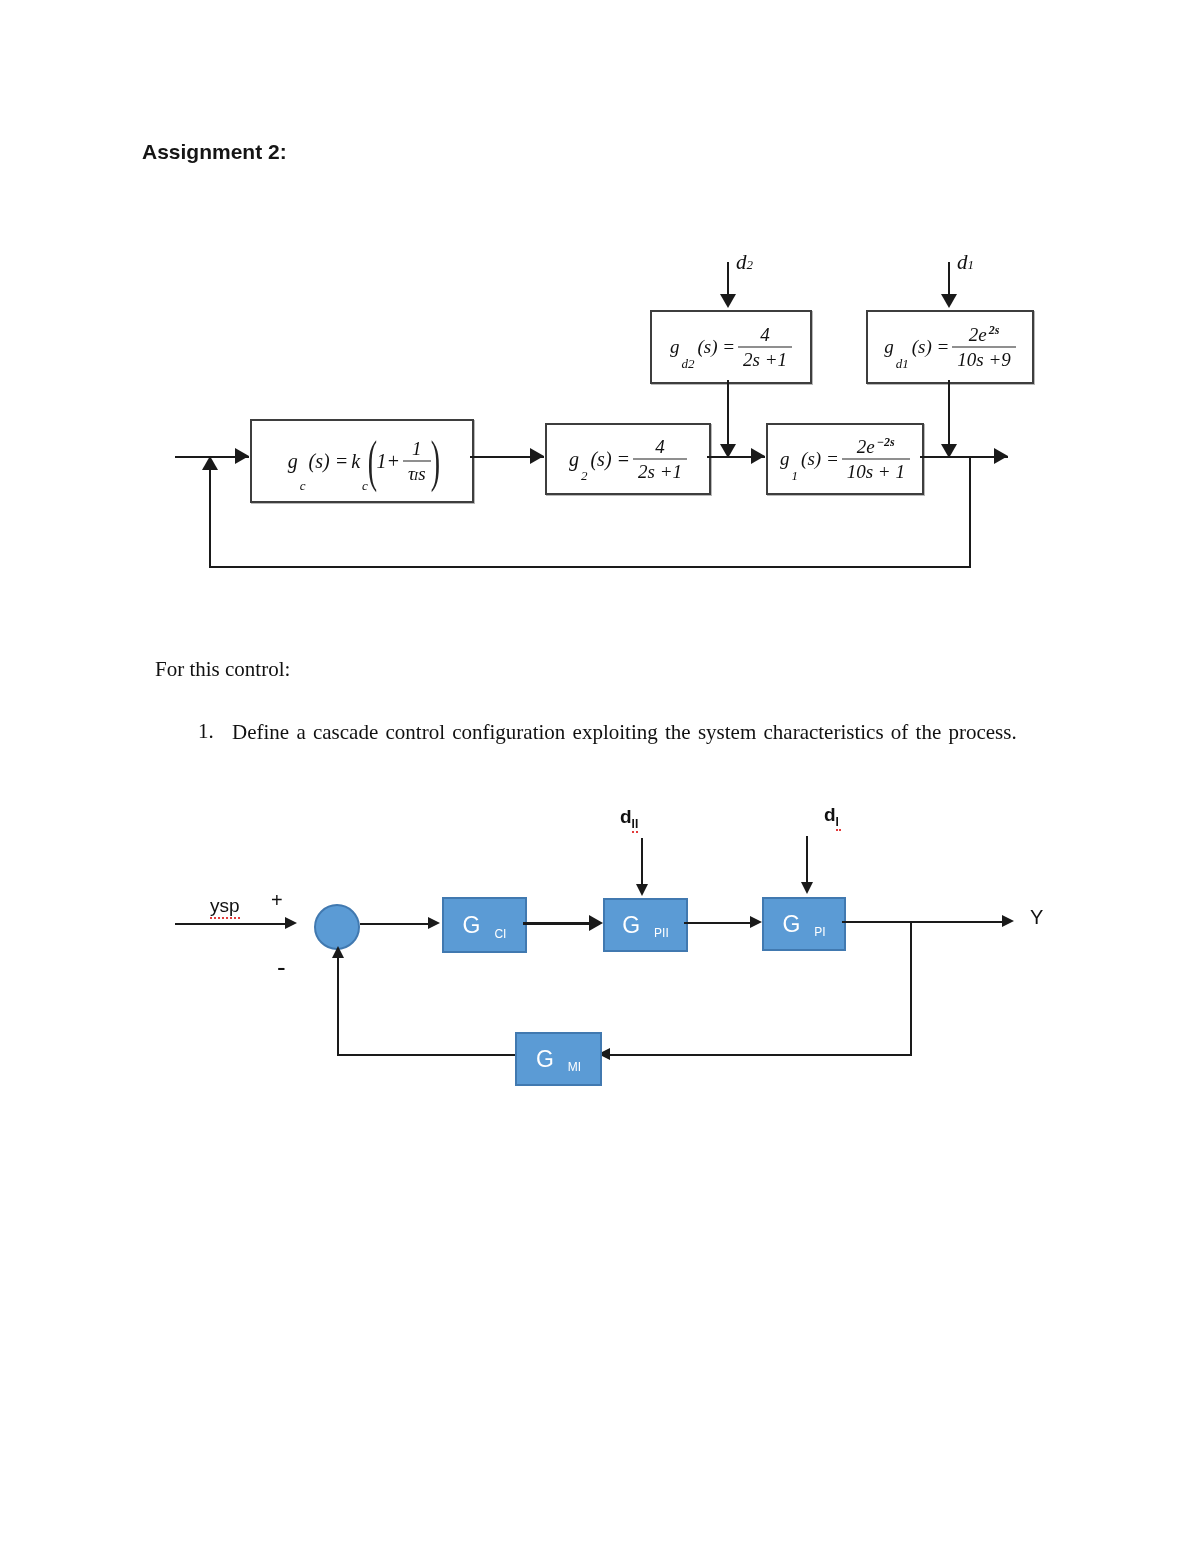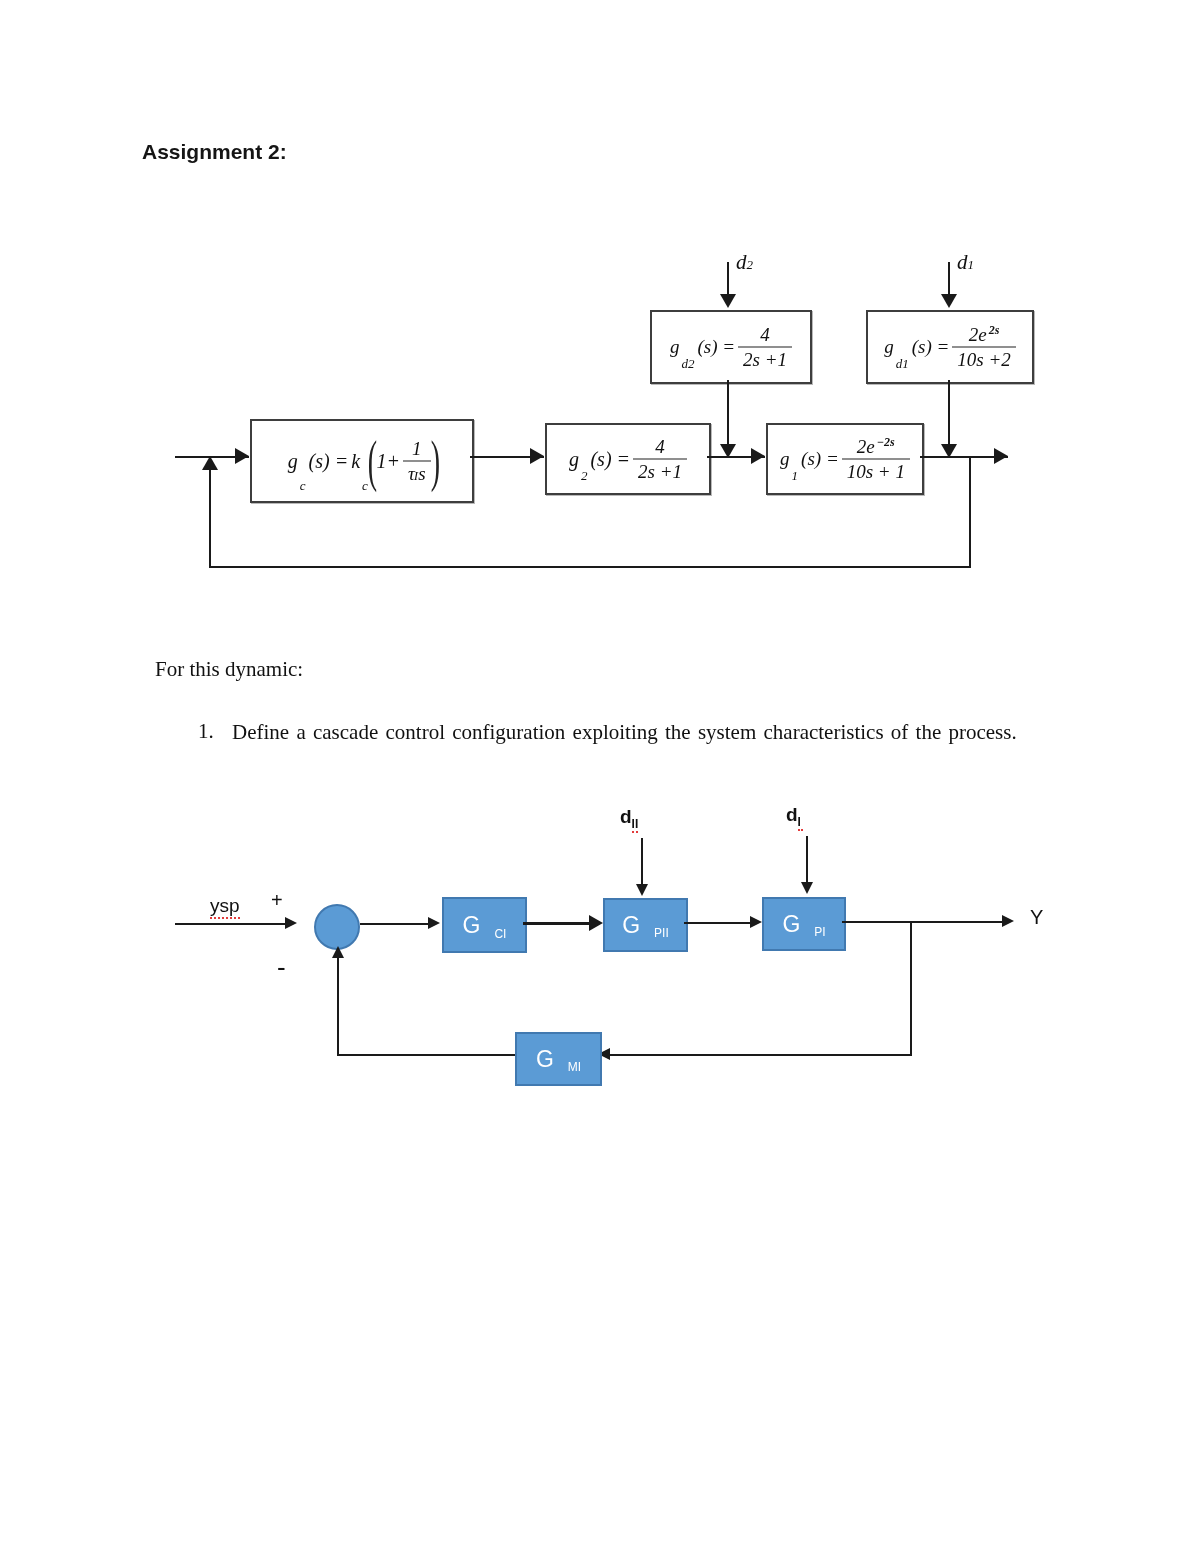--- a/index.html
+++ b/index.html
@@ -88,21 +88,21 @@
     </span>
   </div>
 
   <div class="blk" style="left:866px;top:310px;width:164px;height:70px;">
     <span class="fx" style="font-size:19px;">
       <span>g</span>
         <span class="fsub">d1</span>
         <span>(s) =</span>
       <span class="frac">
           <span class="num"><span>2e</span><span class="exp">2s</span></span>
-          <span class="den">10s +2</span>
+          <span class="den">10s +9</span>
         </span>
     </span>
   </div>
 
   <div class="vl" style="left:727px;top:380px;height:64px;"></div>
   <div class="ar d" style="left:720px;top:444px;"></div>
   <div class="vl" style="left:948px;top:380px;height:64px;"></div>
   <div class="ar d" style="left:941px;top:444px;"></div>
 
   <div class="blk" style="left:250px;top:419px;width:220px;height:80px;">
@@ -154,28 +154,28 @@
   <div class="ar r" style="left:751px;top:448px;"></div>
   <div class="hl" style="left:920px;top:456px;width:88px;"></div>
   <div class="ar r" style="left:994px;top:448px;"></div>
 
   <div class="vl" style="left:969px;top:458px;height:110px;"></div>
   <div class="hl" style="left:209px;top:566px;width:762px;"></div>
   <div class="vl" style="left:209px;top:468px;height:100px;"></div>
   <div class="ar u" style="left:202px;top:456px;"></div>
 
 
-  <div class="forsys">For this dynamic:</div>
+  <div class="forsys">For this control:</div>
   <div class="item">
     <span class="inum">1.</span>
     <span class="itxt">Define a cascade control configuration exploiting the system characteristics of the process.</span>
   </div>
 
   <div class="slab d2lbl" style="left:620px;top:806px;"><span>d</span><sub class="gsub redline">II</sub></div>
-  <div class="slab d2lbl" style="left:786px;top:804px;"><span>d</span><sub class="gsub redline">I</sub></div>
+  <div class="slab d2lbl" style="left:824px;top:804px;"><span>d</span><sub class="gsub redline">I</sub></div>
 
   <div class="vl" style="left:641px;top:838px;height:46px;width:2px;"></div>
   <div class="ar sm d" style="left:636px;top:884px;"></div>
   <div class="vl" style="left:806px;top:836px;height:46px;width:2px;"></div>
   <div class="ar sm d" style="left:801px;top:882px;"></div>
 
   <div class="slab redline" style="left:210px;top:895px;font-size:19px;">ysp</div>
   <div class="slab" style="left:271px;top:889px;font-size:20px;">+</div>
   <div class="hl" style="left:175px;top:923px;width:112px;"></div>
   <div class="ar sm r" style="left:285px;top:917px;"></div>

